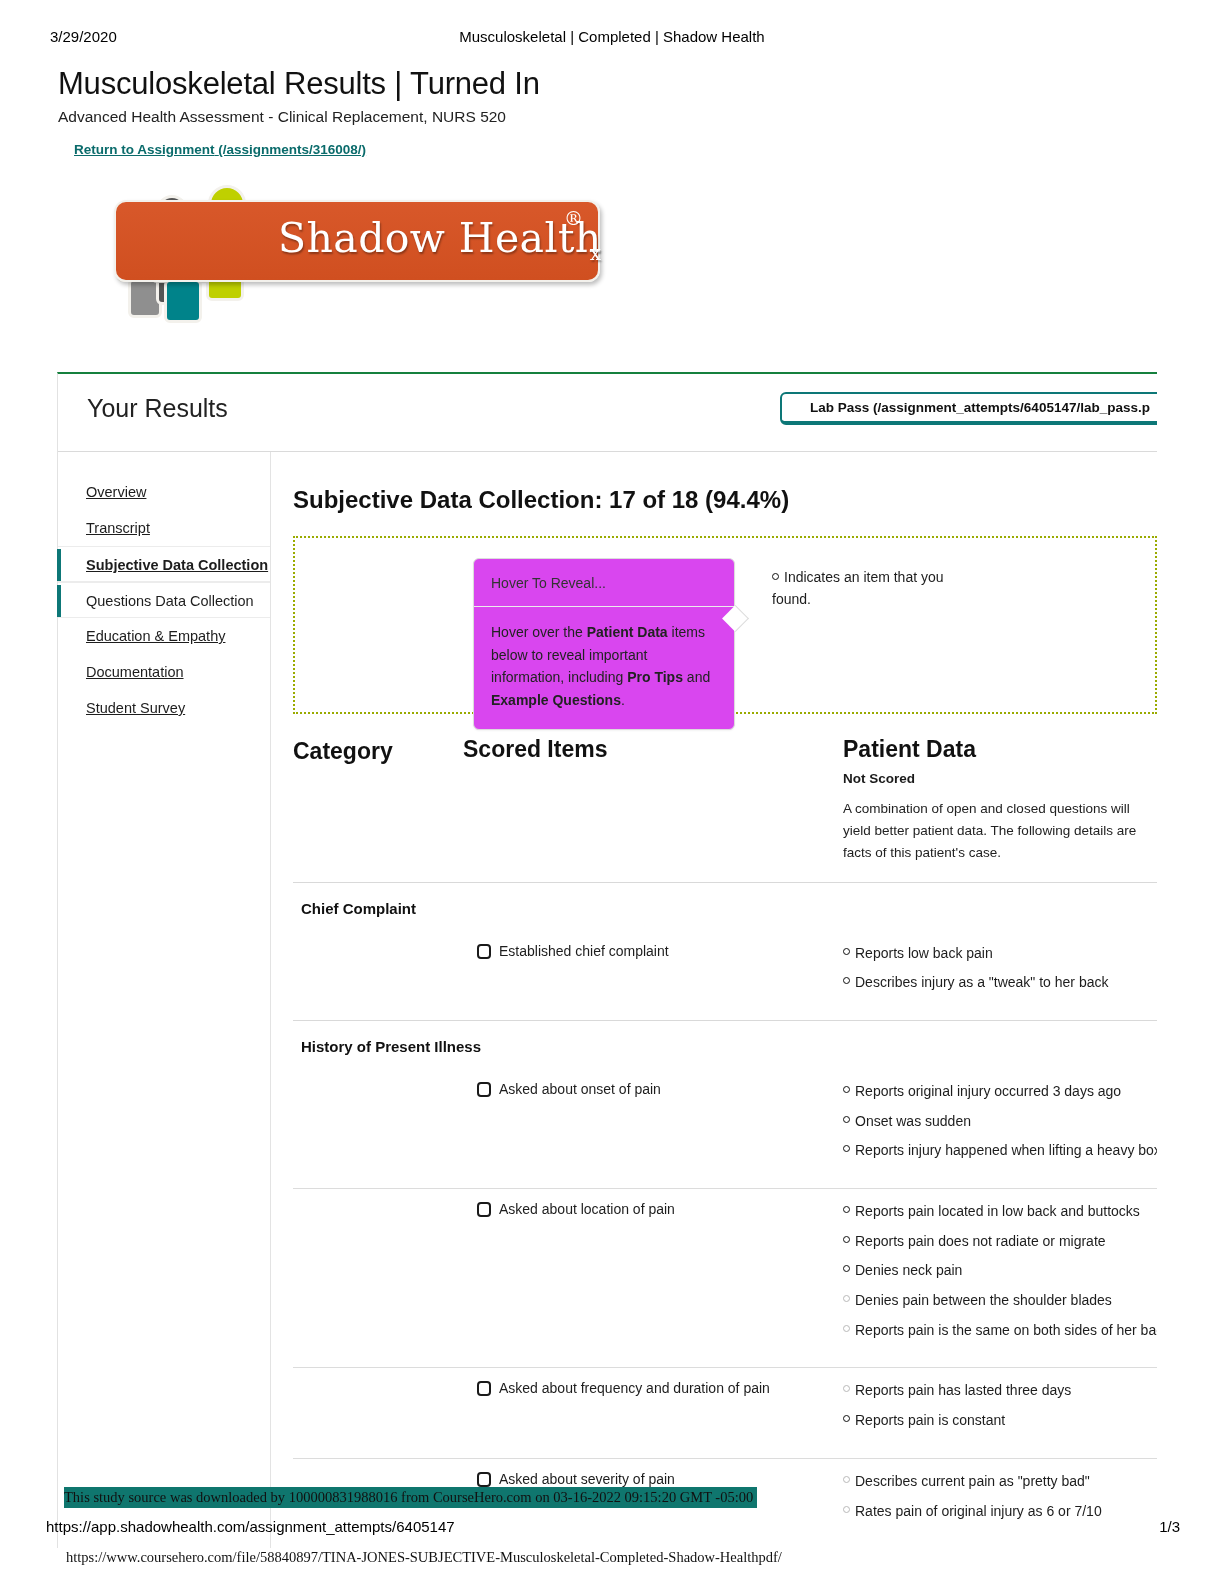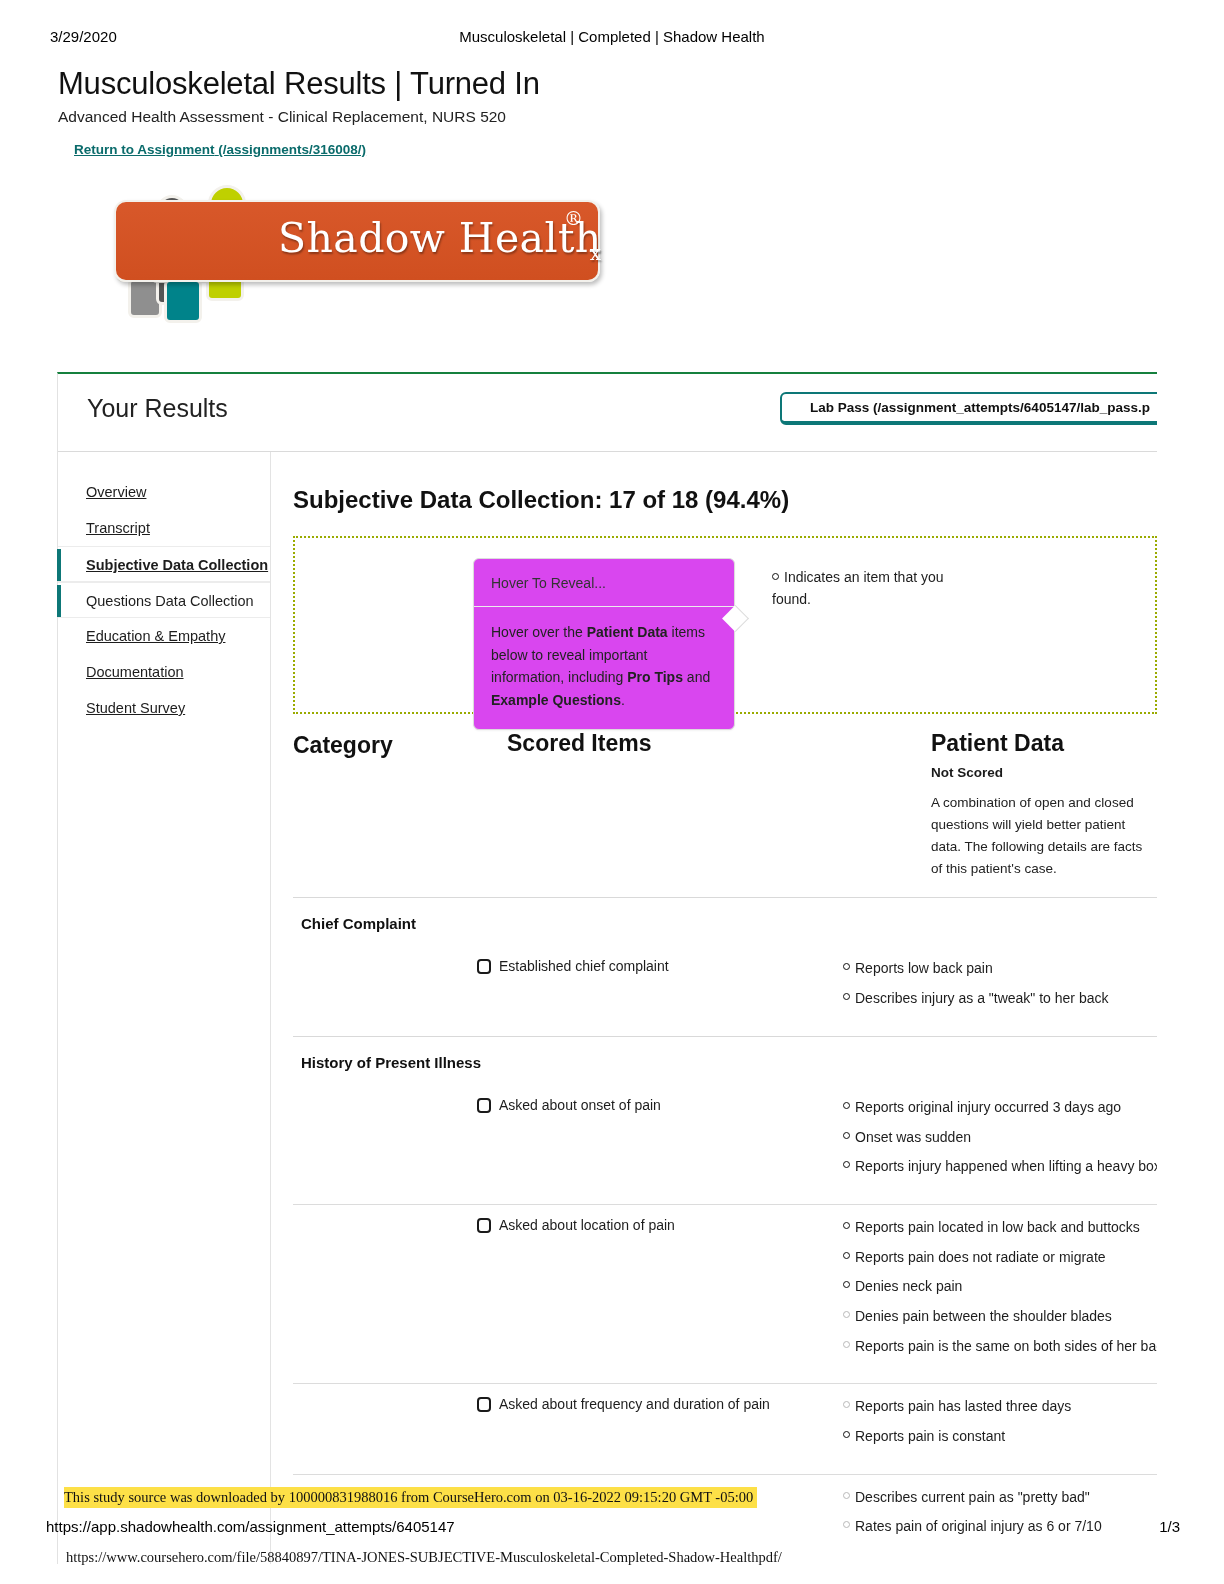--- a/index.html
+++ b/index.html
@@ -231,23 +231,22 @@
     border-radius: 50%;
     border: 1.6px solid #111;
     margin-right: 5px;
     vertical-align: 2px;
   }
   .mark.avail { border-color: #b9b9b9; }
 
   
   .cols {
     display: flex;
-    margin-top: 16px;
+    margin-top: 22px;
     padding-bottom: 18px;
-    gap: 44px;
   }
   .col-cat { width: 170px; flex: 0 0 170px; padding-top: 2px; }
   .col-scored { width: 380px; flex: 0 0 380px; }
   .col-patient { flex: 1; min-width: 0; }
   .col-h {
     font-size: 23px;
     font-weight: bold;
     color: #111;
     margin: 0 0 6px 0;
   }
@@ -302,21 +301,21 @@
     z-index: 40;
   }
 
   
   .ch-watermark {
     position: absolute;
     left: 64px; top: 1487px;
     font-family: "Liberation Serif", "DejaVu Serif", serif;
     font-size: 14.5px;
     color: #111;
-    background: #fde047;
+    background: #0f766e;
     z-index: 50;
     padding: 2px 4px 2px 0;
     white-space: nowrap;
   }
   .print-footer {
     position: absolute;
     left: 0; right: 0; top: 1518px;
     z-index: 50;
     background: #fff;
   }

